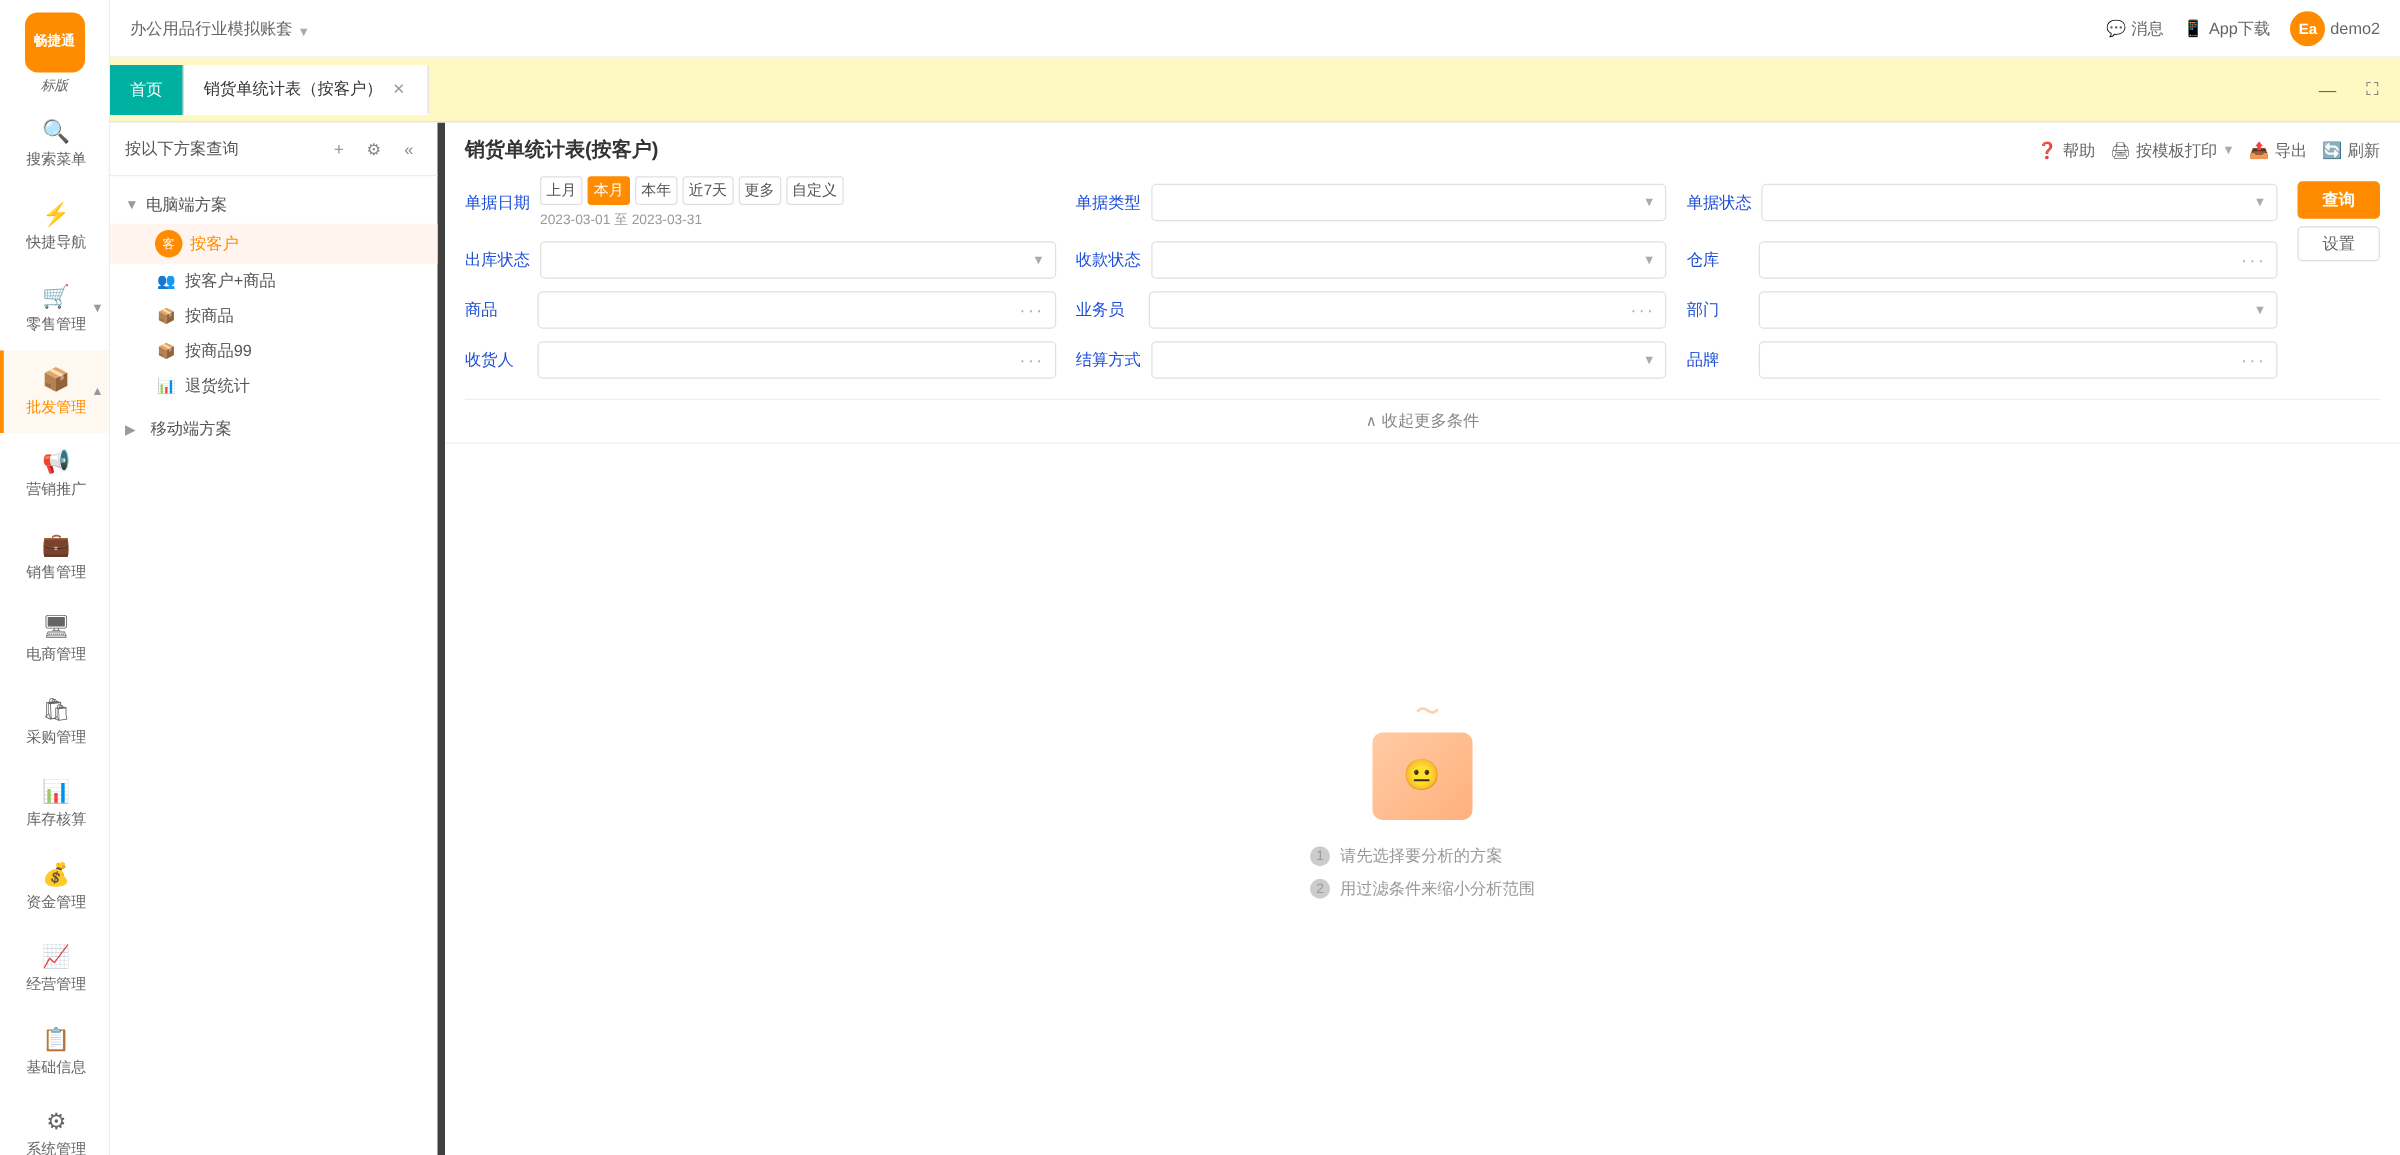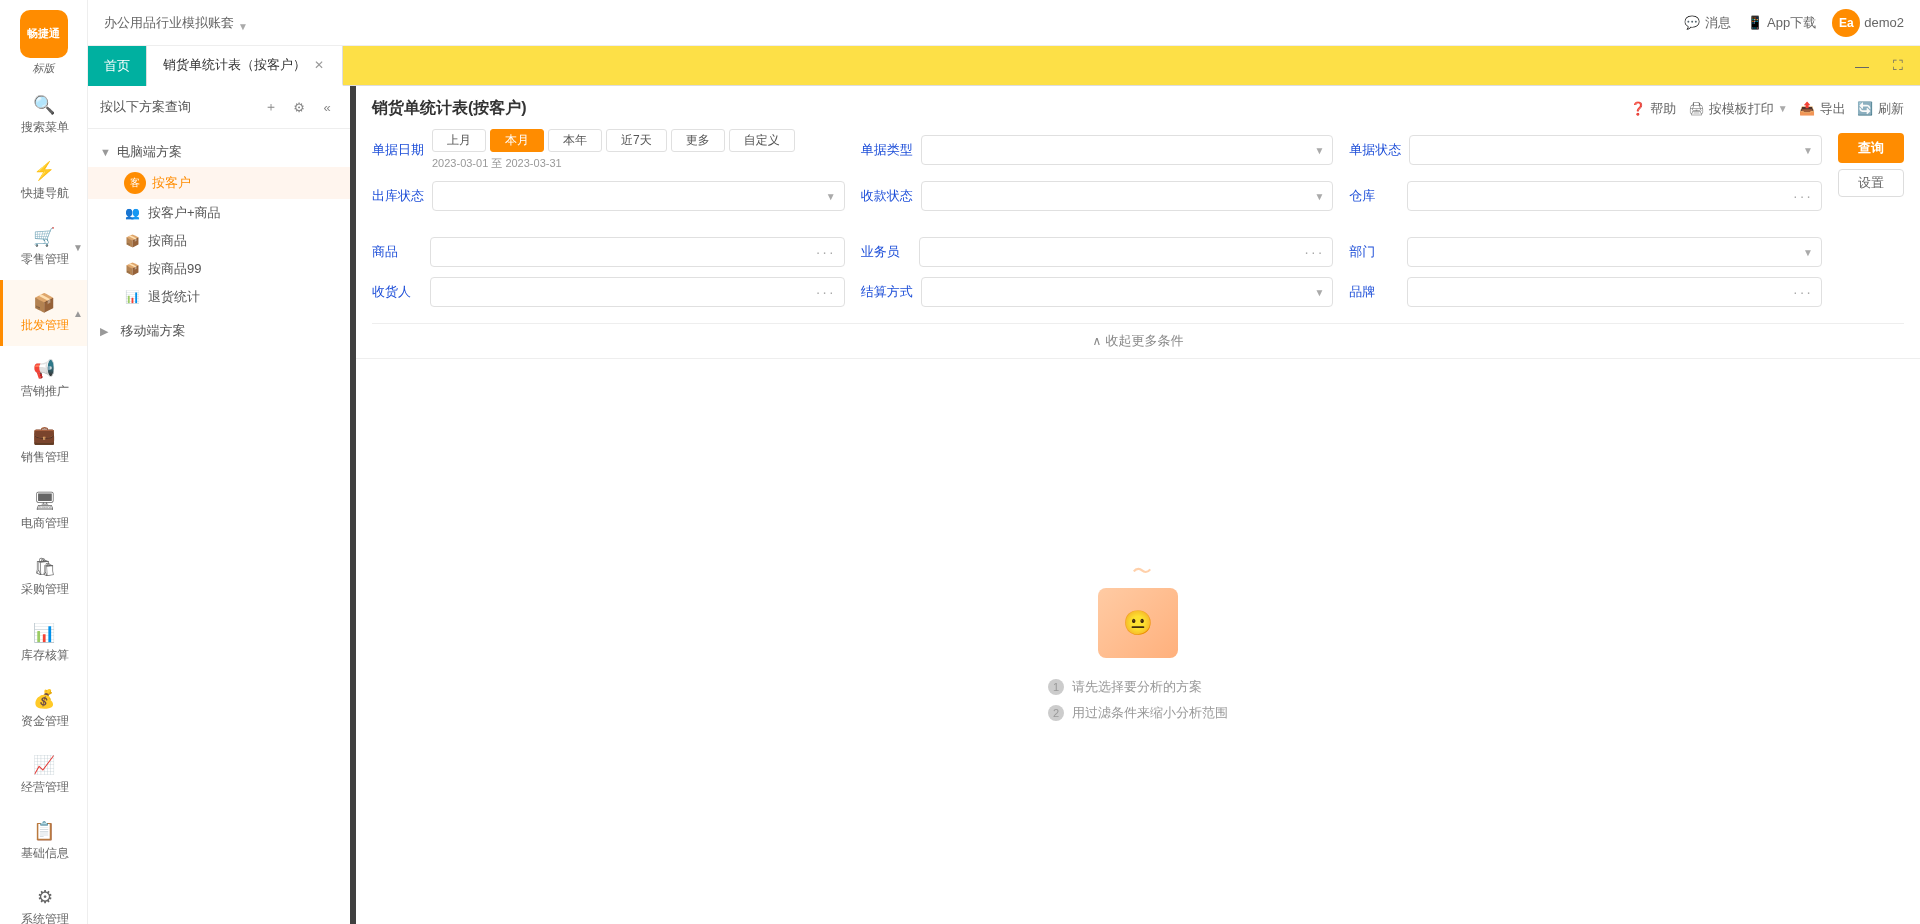--- a/index.html
+++ b/index.html
@@ -22,21 +22,21 @@
 
     
     .topbar { height: 46px; background: #fff; display: flex; align-items: center; padding: 0 16px; border-bottom: 1px solid #eee; justify-content: space-between; }
     .topbar-left { display: flex; align-items: center; gap: 8px; font-size: 13px; color: #666; }
     .topbar-dropdown { display: flex; align-items: flex-end; gap: 4px; cursor: pointer; }
     .topbar-right { display: flex; align-items: center; gap: 16px; color: #666; font-size: 13px; }
     .topbar-right-item { display: flex; align-items: center; gap: 4px; cursor: pointer; }
     .avatar { width: 28px; height: 28px; border-radius: 50%; background: #ff8c00; display: flex; align-items: center; justify-content: center; color: #fff; font-size: 12px; font-weight: bold; }
 
     
-    .tabs-bar { height: 40px; background: #fde047; display: flex; align-items: center; padding: 0 0; border-bottom: 1px solid #ddd; }
+    .tabs-bar { height: 52px; background: #fef9c3; display: flex; align-items: center; padding: 0 0; border-bottom: 1px solid #ddd; }
     .tab { display: flex; align-items: center; gap: 6px; padding: 0 16px; height: 40px; font-size: 13px; cursor: pointer; border-right: 1px solid #ddd; color: #666; background: #f0f0f0; }
     .tab.active { background: #fff; color: #333; border-bottom: 2px solid #fff; margin-bottom: -1px; position: relative; }
     .tab-home { background: #00b0a0; color: #fff; }
     .tab-close { font-size: 12px; color: #999; cursor: pointer; padding: 2px; }
     .tabs-right { margin-left: auto; display: flex; align-items: center; gap: 8px; padding-right: 8px; }
     .tabs-icon-btn { width: 28px; height: 28px; display: flex; align-items: center; justify-content: center; cursor: pointer; color: #666; font-size: 14px; }
 
     
     .content { flex: 1; display: flex; overflow: hidden; background: #f5f5f5; }
 
@@ -61,21 +61,21 @@
     
     .right-panel { flex: 1; display: flex; flex-direction: column; overflow: hidden; }
     .btn-query { background: #ff8c00; color: #fff; border: none; padding: 6px 20px; border-radius: 4px; cursor: pointer; font-size: 13px; font-weight: bold; }
     .btn-setting { background: #fff; color: #666; border: 1px solid #ddd; padding: 4px 16px; border-radius: 4px; cursor: pointer; font-size: 13px; }
     .filter-row { display: flex; align-items: center; gap: 8px; }
     .filter-label { font-size: 13px; color: #1d4ed8; white-space: nowrap; min-width: 50px; }
     .filter-control { flex: 1; border: 1px solid #e0e0e0; border-radius: 4px; padding: 5px 8px; font-size: 12px; color: #333; display: flex; align-items: center; justify-content: space-between; cursor: pointer; background: #fff; min-height: 30px; }
     .filter-control .fc-arrow { color: #aaa; font-size: 10px; }
     .filter-control .fc-dots { color: #aaa; font-size: 14px; letter-spacing: 2px; }
     .date-quick-btns { display: flex; gap: 4px; }
-    .dqb { padding: 2px 14px; font-size: 12px; border: 1px solid #e0e0e0; border-radius: 3px; cursor: pointer; background: #fff; color: #555; text-align: center; }
+    .dqb { padding: 2px 4px; font-size: 12px; border: 1px solid #e0e0e0; border-radius: 3px; cursor: pointer; background: #fff; color: #555; text-align: center; }
     .dqb.active { background: #ff8c00; color: #fff; border-color: #ff8c00; }
     .date-range { font-size: 11px; color: #999; }
 
     .header-row { display: flex; align-items: center; justify-content: space-between; margin-bottom: 10px; }
     .page-title-text { font-size: 16px; font-weight: 600; color: #333; }
     .header-right-actions { display: flex; align-items: center; gap: 12px; font-size: 13px; color: #666; }
     .hra-item { display: flex; align-items: center; gap: 4px; cursor: pointer; }
 
     .collapse-bar { display: flex; align-items: center; justify-content: center; padding: 8px; cursor: pointer; color: #888; font-size: 13px; gap: 4px; border-top: 1px solid #eee; margin-top: 8px; }
 
@@ -317,21 +317,21 @@
 
               <div class="filter-row">
                 <span class="filter-label">单据状态</span>
                 <div class="filter-control">
                   <span></span>
                   <span class="fc-arrow">▼</span>
                 </div>
               </div>
             </div>
 
-            <div style="display:grid; grid-template-columns: 1fr 1fr 1fr; gap: 10px 16px; margin-bottom: 26px;">
+            <div style="display:grid; grid-template-columns: 1fr 1fr 1fr; gap: 10px 16px; margin-bottom: 10px;">
               <div class="filter-row">
                 <span class="filter-label">出库状态</span>
                 <div class="filter-control">
                   <span></span>
                   <span class="fc-arrow">▼</span>
                 </div>
               </div>
               <div class="filter-row">
                 <span class="filter-label">收款状态</span>
                 <div class="filter-control">

